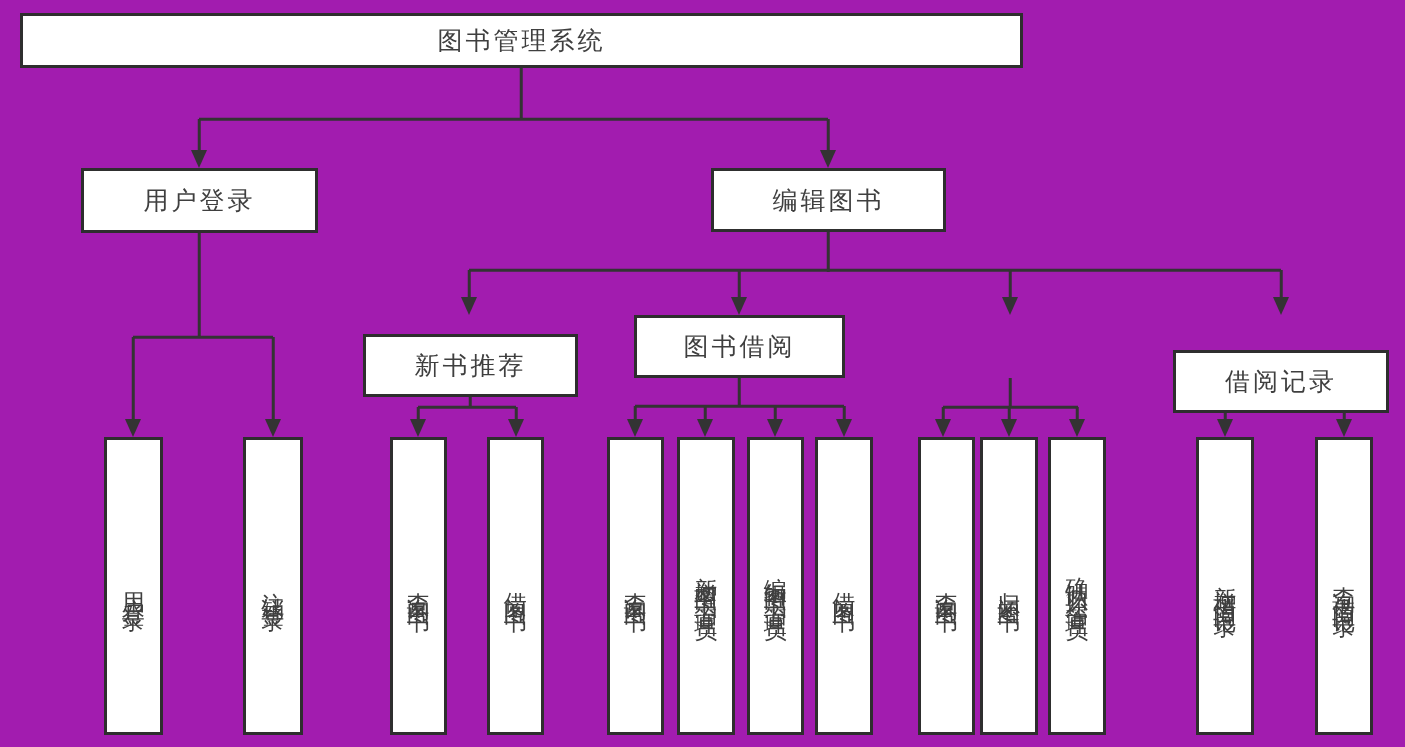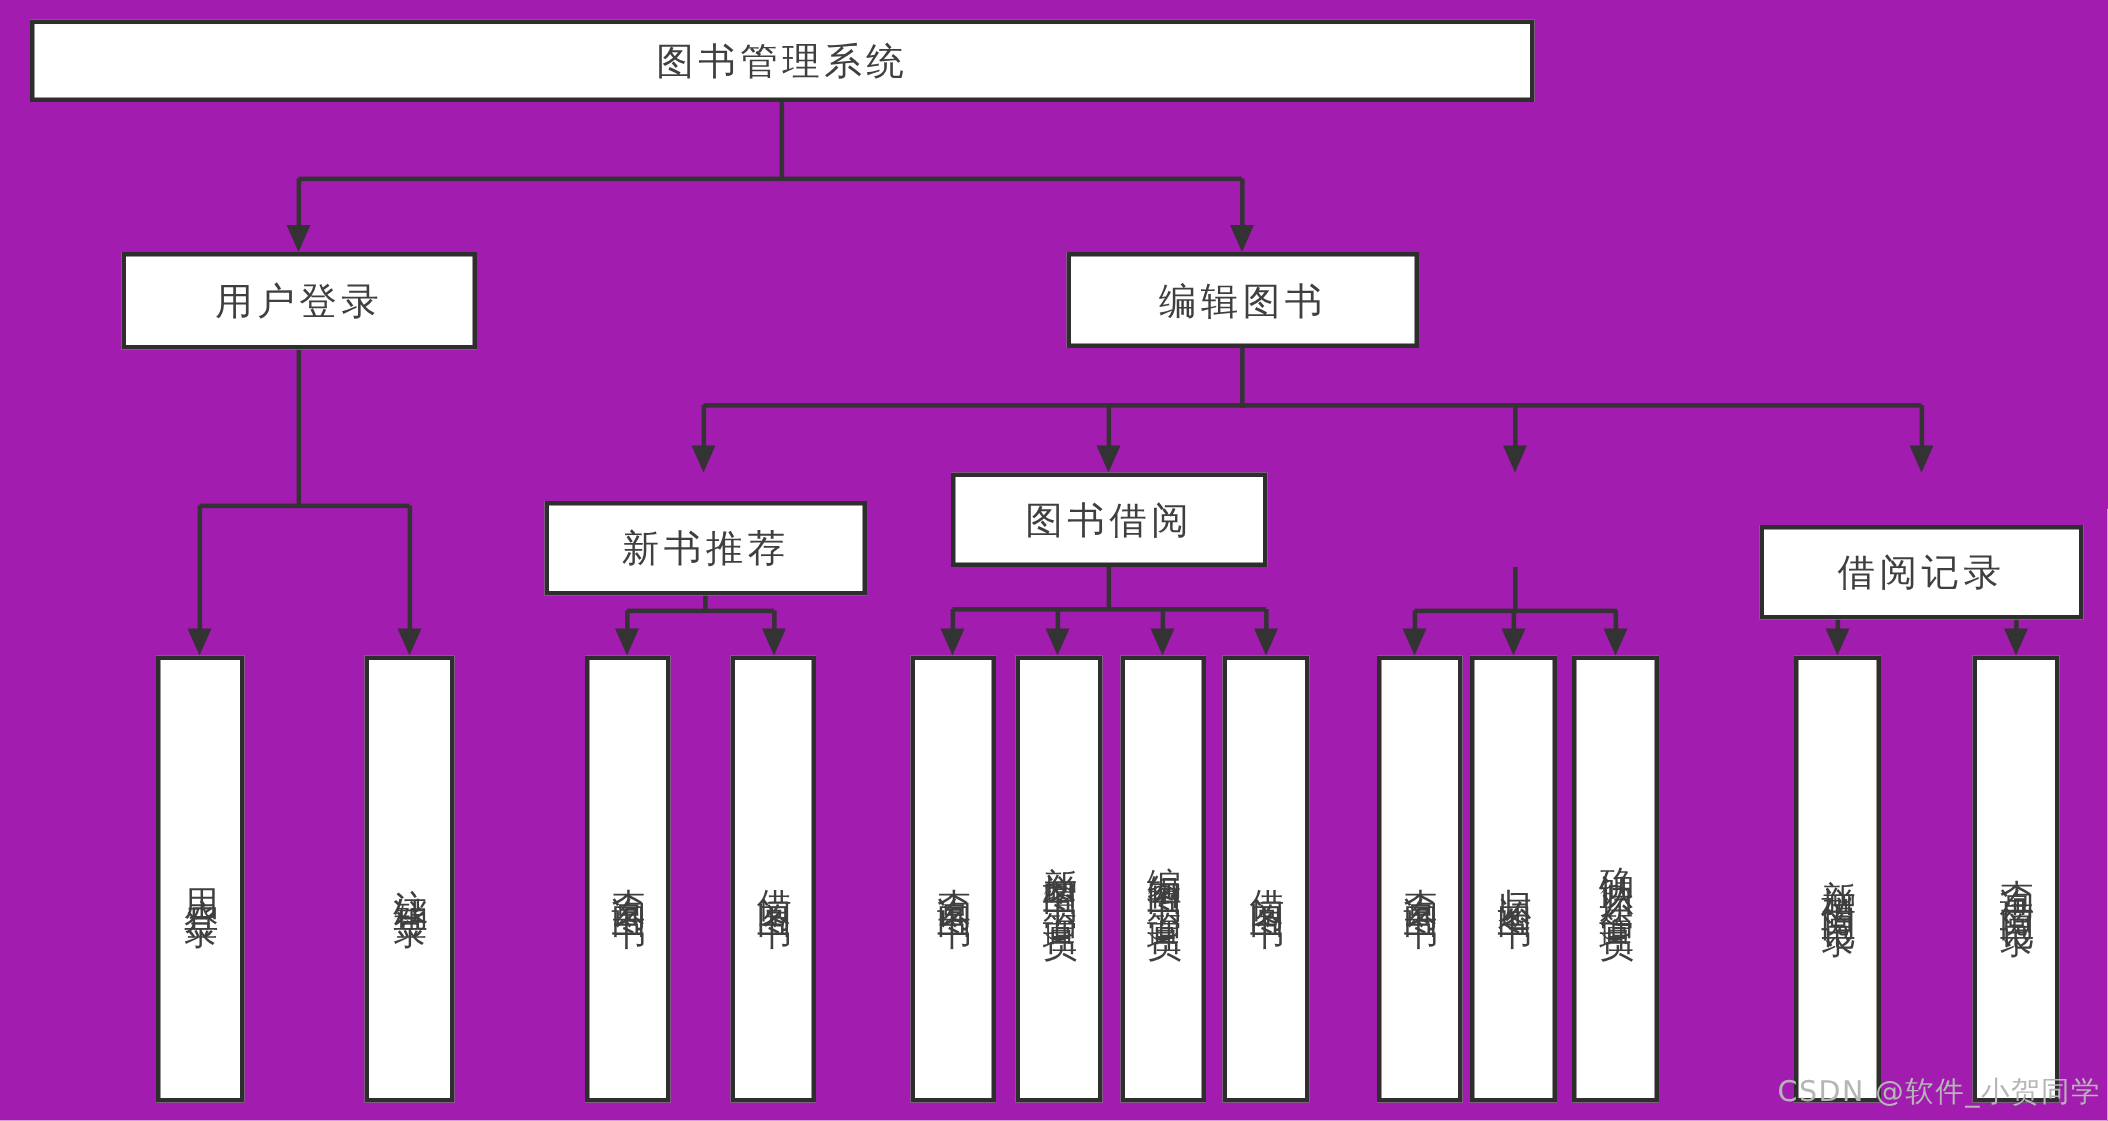--- a/index.html
+++ b/index.html
@@ -158,15 +158,14 @@
   <div class="vl" style="left:1344px;top:408px;height:13px;"></div>
   <div class="arr" style="left:1344px;top:419px;"></div>
 
   <div class="vnode" style="left:1196px;top:437px;width:58px;height:298px;">
     <span class="vtext">新增借阅记录</span>
   </div>
   <div class="vnode" style="left:1315px;top:437px;width:58px;height:298px;">
     <span class="vtext">查询借阅记录</span>
   </div>
 
-  <div class="watermark">CSDN @软件_小贺同学</div>
 
 </div>
 
 </body></html>

